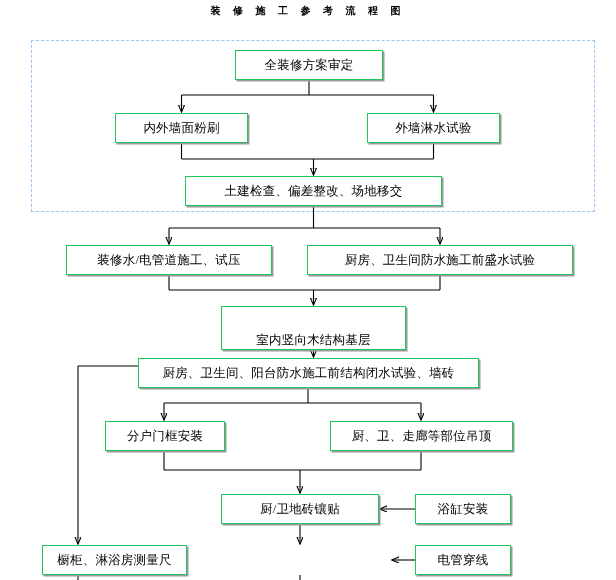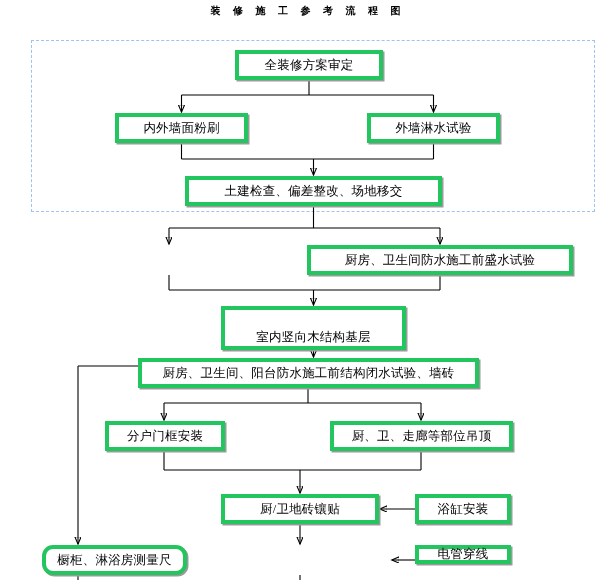--- a/index.html
+++ b/index.html
@@ -22,21 +22,21 @@
     font-family:"Liberation Serif","DejaVu Serif",serif;
   }
   .dashgroup{
     position:absolute;
     border:1.5px dashed #9dc3f0;
     box-sizing:border-box;
   }
   .node{
     position:absolute;
     box-sizing:border-box;
-    border:4px solid #22c55e;
+    border:1px solid #22c55e;
     background:#ffffff;
     color:#000;
     font-size:12.5px;
     display:flex;
     align-items:center;
     justify-content:center;
     white-space:nowrap;
     box-shadow:1.5px 1.5px 0 #9a9a9a;
     letter-spacing:0.2px;
   }
@@ -113,20 +113,23 @@
   </div>
 
   <div class="node" style="left:367px;top:113px;width:133px;height:30px;">
     <span>外墙淋水试验</span>
   </div>
 
   <div class="node" style="left:185px;top:176px;width:257px;height:30px;">
     <span>土建检查、偏差整改、场地移交</span>
   </div>
 
+  <div class="node" style="left:66px;top:245px;width:206px;height:30px;">
+    <span>装修水/电管道施工、试压</span>
+  </div>
 
   <div class="node" style="left:307px;top:245px;width:266px;height:30px;">
     <span>厨房、卫生间防水施工前盛水试验</span>
   </div>
 
   <div class="node" style="left:221px;top:306px;width:185px;height:44px;align-items:flex-end;">
     <span>室内竖向木结构基层</span>
   </div>
 
   <div class="node" style="left:138px;top:358px;width:341px;height:30px;">
@@ -142,22 +145,22 @@
   </div>
 
   <div class="node" style="left:330px;top:421px;width:183px;height:30px;">
     <span>厨、卫、走廊等部位吊顶</span>
   </div>
 
   <div class="node" style="left:415px;top:494px;width:96px;height:30px;">
     <span>浴缸安装</span>
   </div>
 
-  <div class="node" style="left:42px;top:545px;width:145px;height:30px;border-radius:11px;">
+  <div class="node" style="left:42px;top:545px;width:145px;height:30px;">
     <span>橱柜、淋浴房测量尺</span>
   </div>
 
 
-  <div class="node" style="left:415px;top:545px;width:96px;height:19px;">
+  <div class="node" style="left:415px;top:545px;width:96px;height:30px;">
     <span>电管穿线</span>
   </div>
 
 </div>
 
 </body></html>

